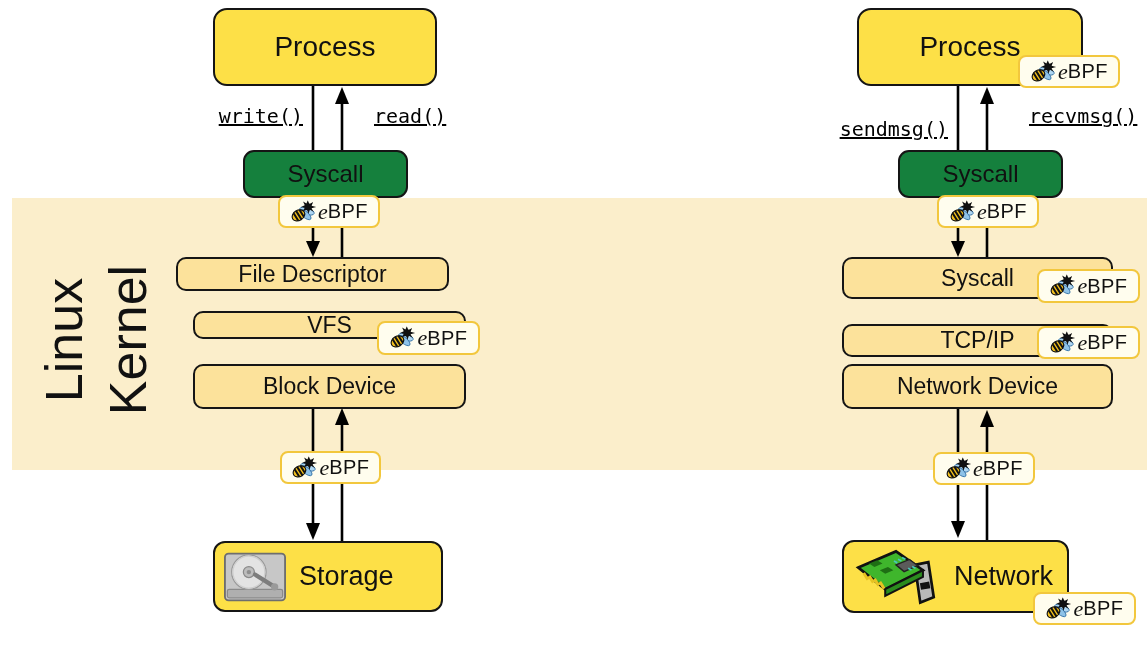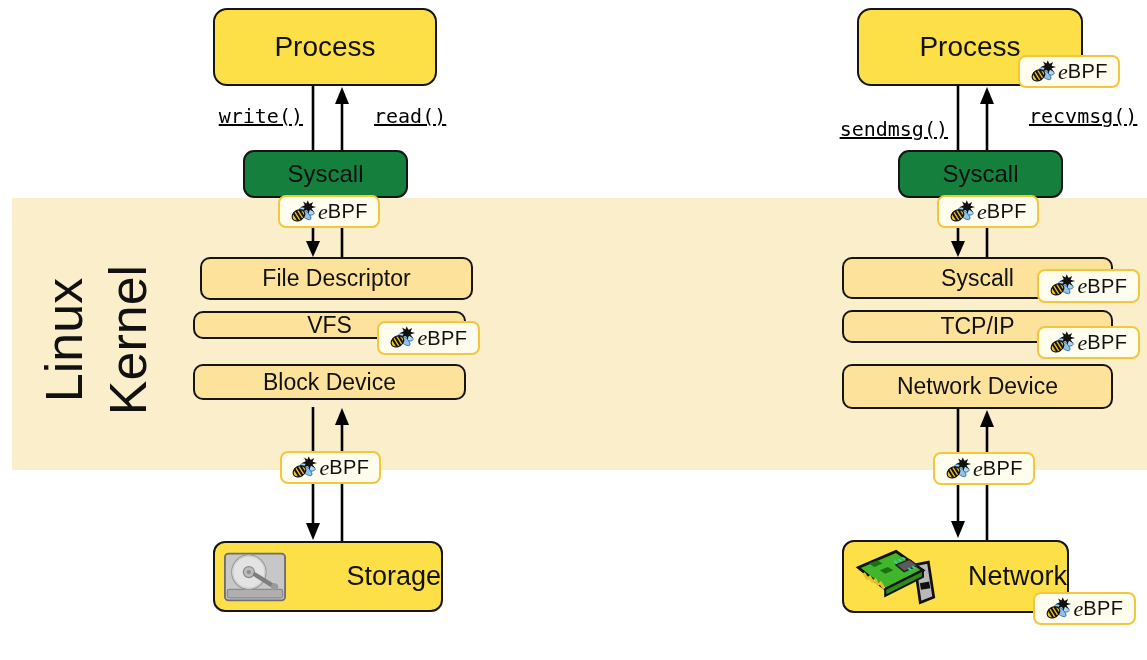--- a/index.html
+++ b/index.html
@@ -10,21 +10,21 @@
           font-size:52px;line-height:60px;color:#111;white-space:nowrap;z-index:1;}
   svg.arrows{position:absolute;left:0;top:0;z-index:1;}
   .node{position:absolute;box-sizing:border-box;background:#fde047;border:2.5px solid #151515;
         border-radius:14px;display:flex;align-items:center;justify-content:center;
         font-size:28px;z-index:2;}
   .syscall{background:#15803d;border-radius:11px;font-size:24px;}
   .layer{position:absolute;box-sizing:border-box;background:#FCE29B;border:2px solid #151515;
          border-radius:10px;display:flex;align-items:center;justify-content:center;
          font-size:23px;z-index:2;}
   .endpoint{justify-content:flex-start;border-radius:12px;font-size:27px;}
-  .endpoint .eplabel{flex:1;text-align:right;}
+  .endpoint .eplabel{flex:1;text-align:left;padding-left:12px;}
   .calllabel{position:absolute;font-family:"DejaVu Sans Mono","Liberation Mono",monospace;
              font-size:20px;line-height:26px;color:#000;z-index:2;text-decoration:underline;}
   .badge{position:absolute;box-sizing:border-box;background:#FFFDEE;border:2px solid #F2C73D;
          border-radius:8px;display:flex;align-items:center;justify-content:center;
          z-index:4;font-size:20px;padding:0 2px;}
   .badge .bee{width:27px;height:24px;flex:0 0 auto;margin-right:1px;}
   .badge .e{font-family:"Liberation Serif",serif;font-style:italic;font-size:22px;}
   .badge .bpf{font-weight:normal;font-size:20px;letter-spacing:0.5px;}
   .epicon{flex:0 0 auto;}
 </style>
@@ -127,27 +127,27 @@
     <span>Process</span>
   </div>
 
   <div class="calllabel" style="left:180px;top:103px;width:123px;text-align:right;">write()</div>
   <div class="calllabel" style="left:354px;top:103px;margin-left:20px;">read()</div>
 
   <div class="node syscall" style="left:243px;top:150px;width:165px;height:48px;">
     <span>Syscall</span>
   </div>
 
-  <div class="layer" style="left:200px;top:257px;width:273px;height:43px;">
+  <div class="layer" style="left:176px;top:257px;width:273px;height:34px;">
     <span>File Descriptor</span>
   </div>
   <div class="layer" style="left:193px;top:311px;width:273px;height:28px;">
     <span>VFS</span>
   </div>
-  <div class="layer" style="left:193px;top:364px;width:273px;height:36px;">
+  <div class="layer" style="left:193px;top:364px;width:273px;height:45px;">
     <span>Block Device</span>
   </div>
 
   <div class="node endpoint" style="left:213px;top:541px;width:230px;height:71px;">
     <svg class="epicon" style="width:64px;height:54px;margin-left:8px;" viewBox="0 0 52 44">
         <use href="#hdd"></use>
       </svg>
     <span class="eplabel">Storage</span>
   </div>
 
@@ -158,21 +158,21 @@
   <div class="calllabel" style="left:790px;top:116px;width:158px;text-align:right;">sendmsg()</div>
   <div class="calllabel" style="left:997px;top:103px;margin-left:32px;">recvmsg()</div>
 
   <div class="node syscall" style="left:898px;top:150px;width:165px;height:48px;">
     <span>Syscall</span>
   </div>
 
   <div class="layer" style="left:842px;top:257px;width:271px;height:42px;">
     <span>Syscall</span>
   </div>
-  <div class="layer" style="left:842px;top:310px;width:271px;height:33px;">
+  <div class="layer" style="left:842px;top:324px;width:271px;height:33px;">
     <span>TCP/IP</span>
   </div>
   <div class="layer" style="left:842px;top:364px;width:271px;height:45px;">
     <span>Network Device</span>
   </div>
 
   <div class="node endpoint" style="left:842px;top:540px;width:227px;height:73px;">
     <svg class="epicon" style="width:92px;height:62px;margin-left:6px;" viewBox="0 0 64 46">
         <use href="#nic"></use>
       </svg>

